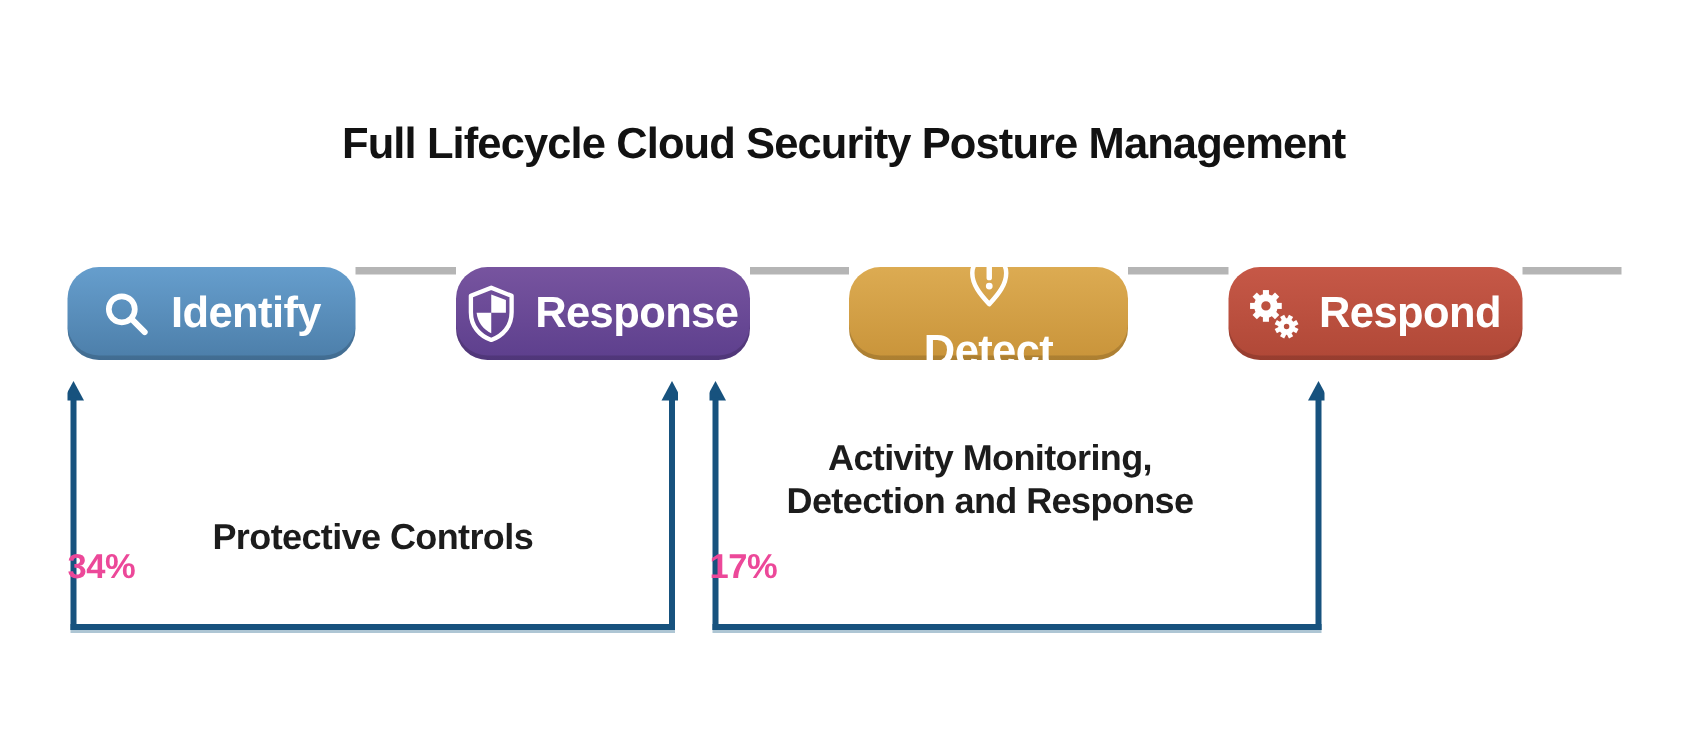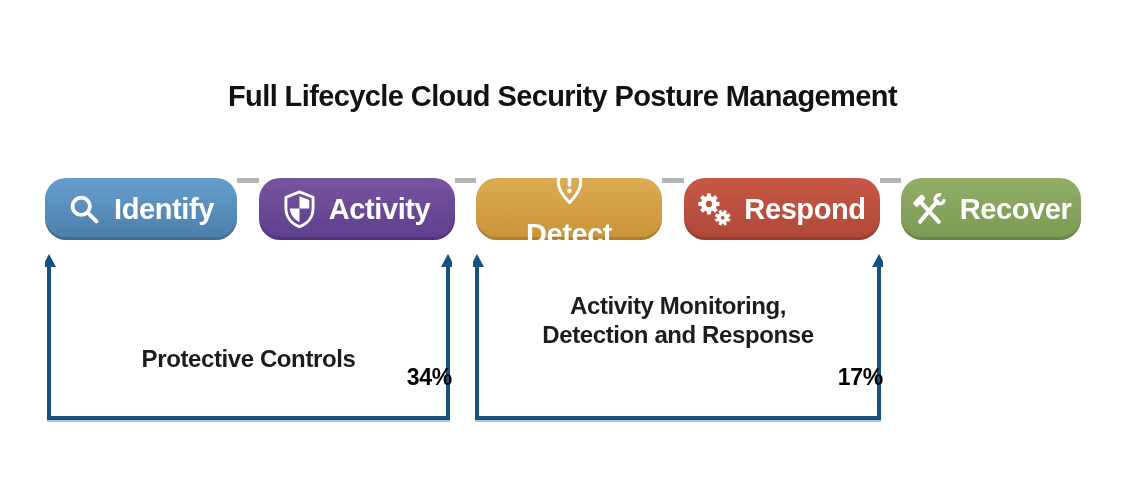--- a/index.html
+++ b/index.html
@@ -35,23 +35,23 @@
   
   .bracket { position:absolute; top:254px; height:170px; }
   .bracket svg { display:block; }
   .bracket-1 { left:45px;  width:407px; }
   .bracket-2 { left:473px; width:410px; }
   .bracket-label {
     position:absolute; text-align:center; color:#1c1c1c;
     font-weight:bold; font-size:24px; line-height:29px; letter-spacing:-0.4px;
   }
   .label-1 { left:45px;  width:407px; top:306px;margin-top:38px; }
-  .label-2 { left:473px; width:410px; top:291px; }
+  .label-2 { left:455px; width:410px; top:291px; }
   .percent {
-    position:absolute; text-align:right; color:#000000;
+    position:absolute; text-align:left; color:#ec4899;
     font-weight:bold; font-size:23px; letter-spacing:-0.3px;
   }
   .percent-1 { left:45px;  width:407px; top:364px; }
   .percent-2 { left:473px; width:410px; top:364px; }
 </style>
 </head>
 <body>
 
 <div class="canvas">
 
@@ -72,21 +72,21 @@
     <div class="connector"></div>
 
     <div class="pill pill-protect">
       <span>
         <svg width="33" height="38" viewBox="0 0 36 42">
           <path d="M18 2 L33 8 V20 C33 30.5 26.5 37.5 18 40.5 C9.5 37.5 3 30.5 3 20 V8 Z" fill="none" stroke="#ffffff" stroke-width="3.2" stroke-linejoin="round"></path>
           <path d="M18 7 L28.8 11 V20.5 H18 Z" fill="#ffffff"></path>
           <path d="M7.2 20.5 H18 V35.6 C12.2 32.8 8 27.8 7.2 20.5 Z" fill="#ffffff"></path>
         </svg>
       </span>
-      <span>Activity</span>
+      <span>Response</span>
     </div>
 
     <div class="connector"></div>
 
     <div class="pill pill-detect">
       <span>
         <svg width="33" height="38" viewBox="0 0 36 42">
           <path d="M18 39.5 C11 32 5.5 25 5.5 16.5 A12.5 12.5 0 0 1 30.5 16.5 C30.5 25 25 32 18 39.5 Z" fill="none" stroke="#ffffff" stroke-width="3.3" stroke-linejoin="round"></path>
           <line x1="18" y1="10.5" x2="18" y2="20" stroke="#ffffff" stroke-width="4" stroke-linecap="round"></line>
           <circle cx="18" cy="26.2" r="2.5" fill="#ffffff"></circle>
@@ -122,31 +122,20 @@
             <line x1="29.53" y1="23.38" x2="31.25" y2="20.15"></line>
             <line x1="32.62" y1="26.47" x2="35.85" y2="24.75"></line>
           </g>
         </svg>
       </span>
       <span>Respond</span>
     </div>
 
     <div class="connector"></div>
 
-    <div class="pill pill-recover">
-      <span>
-        <svg width="36" height="33" viewBox="0 0 44 40">
-          <line x1="11" y1="35" x2="32" y2="10" stroke="#ffffff" stroke-width="5" stroke-linecap="round"></line>
-          <circle cx="35" cy="7.5" r="5.5" fill="none" stroke="#ffffff" stroke-width="4.2" stroke-dasharray="27 7.6"></circle>
-          <line x1="11" y1="10" x2="34" y2="35" stroke="#ffffff" stroke-width="5" stroke-linecap="round"></line>
-          <rect x="2" y="5.5" width="16" height="7.5" rx="2" fill="#ffffff" transform="rotate(-45 10 9.2)"></rect>
-        </svg>
-      </span>
-      <span>Recover</span>
-    </div>
 
   </div>
 
   <div class="bracket bracket-1">
     <svg width="407" height="170" viewBox="0 0 407 170">
       <polygon points="4,0 11,13 -3,13" fill="#17527e"></polygon>
       <rect x="2" y="11" width="4" height="155" fill="#17527e"></rect>
       <polygon points="403,0 410,13 396,13" fill="#17527e"></polygon>
       <rect x="401" y="11" width="4" height="155" fill="#17527e"></rect>
       <rect x="2" y="162" width="403" height="4" fill="#17527e"></rect>

